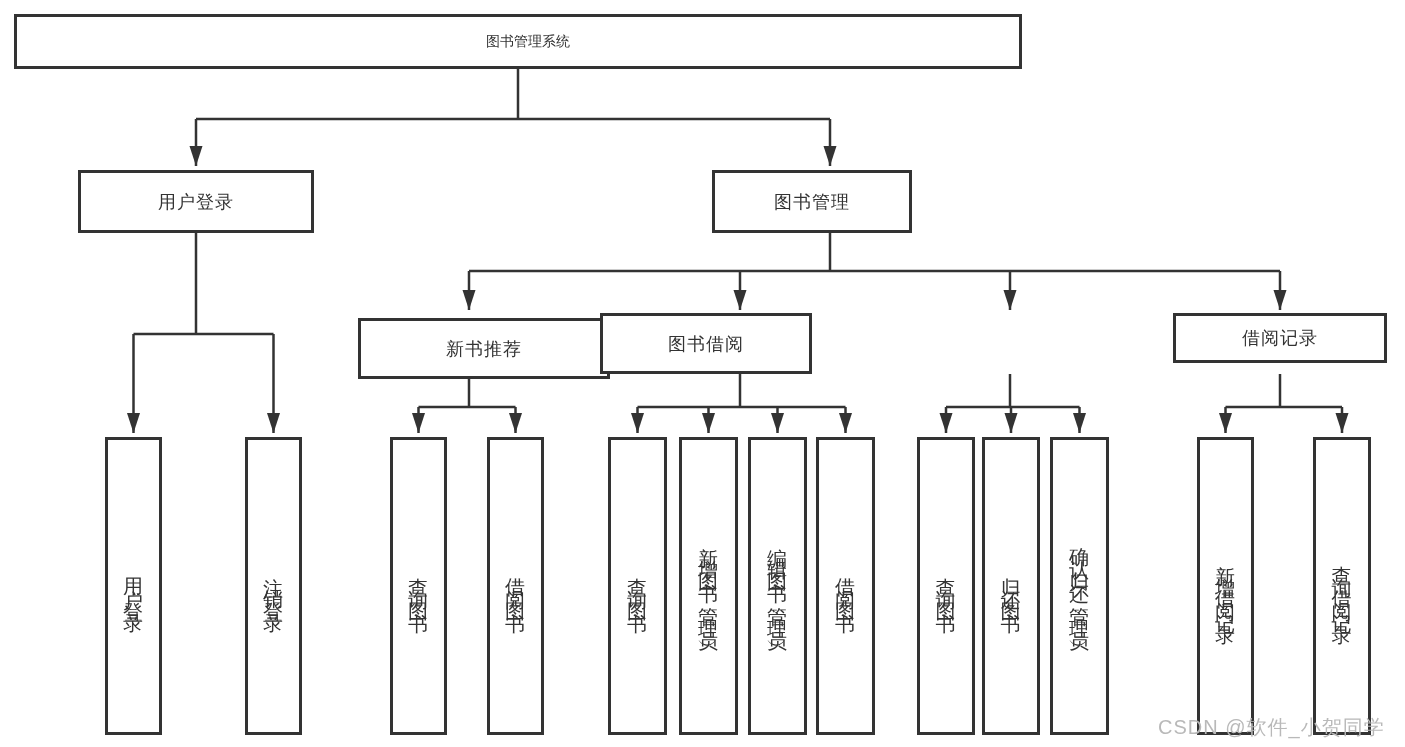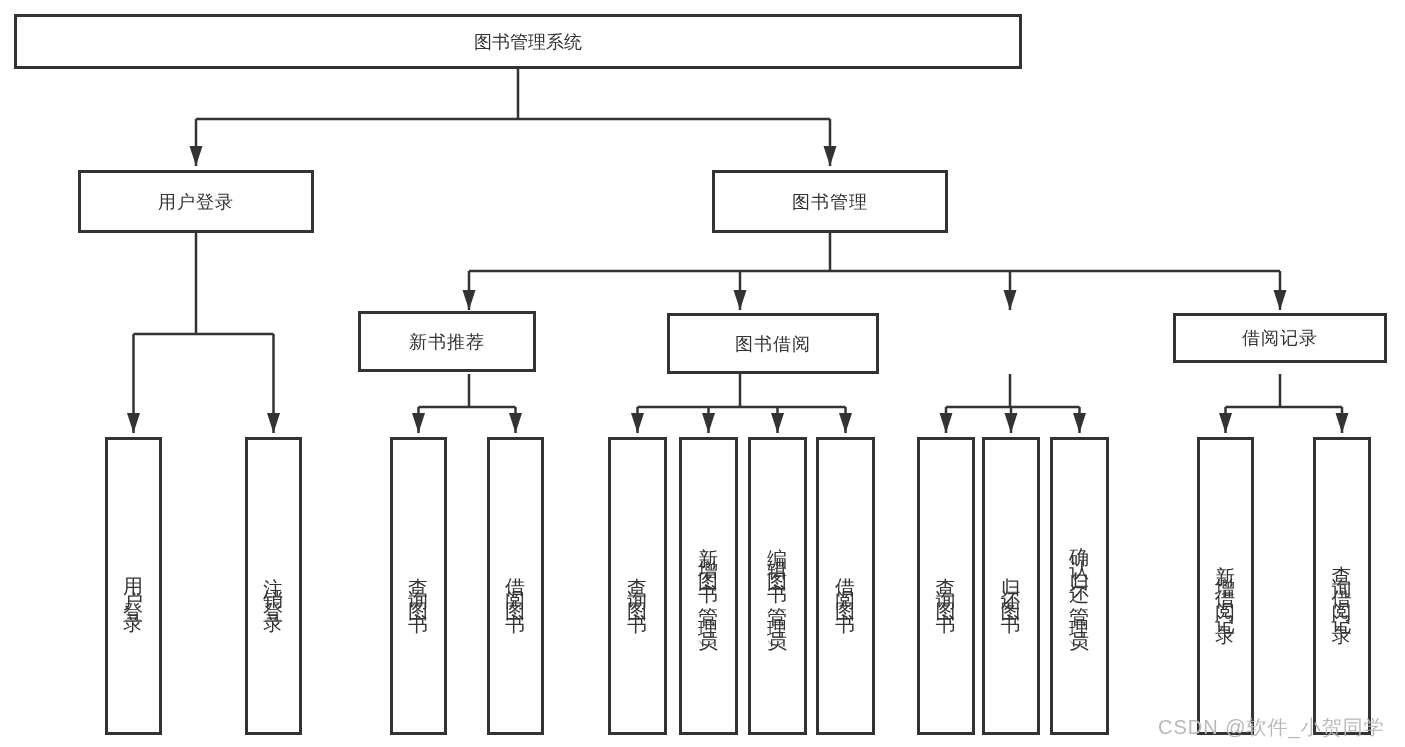--- a/index.html
+++ b/index.html
@@ -27,21 +27,21 @@
     box-sizing: border-box;
     border: 3px solid #333333;
     background: #ffffff;
     color: #333333;
     display: flex;
     align-items: center;
     justify-content: center;
     z-index: 2;
   }
   .hnode { font-size: 18px; letter-spacing: 1px; }
-  .root  { font-size: 18px; padding-left: 20px; }
+  .root  { font-size: 14px; padding-left: 20px; }
   .leaf  { z-index: 2; }
   .leaf .vtext {
     writing-mode: vertical-rl;
     text-orientation: mixed;
     font-size: 20px;
     letter-spacing: 12px;
     line-height: 1;
     color: #333333;
   }
   .watermark {
@@ -115,28 +115,28 @@
     </g>
   </svg>
 
   <div class="node root" style="left:14px; top:14px; width:1008px; height:55px;">
     <span>图书管理系统</span>
   </div>
 
   <div class="node hnode" style="left:78px; top:170px; width:236px; height:63px;">
     <span>用户登录</span>
   </div>
-  <div class="node hnode" style="left:712px; top:170px; width:236px; height:63px;">
+  <div class="node hnode" style="left:712px; top:170px; width:200px; height:63px;">
     <span>图书管理</span>
   </div>
 
-  <div class="node hnode" style="left:358px; top:311px; width:178px; height:61px;text-align:right;">
+  <div class="node hnode" style="left:358px; top:318px; width:252px; height:61px;text-align:right;">
     <span>新书推荐</span>
   </div>
-  <div class="node hnode" style="left:667px; top:313px; width:212px; height:61px;">
+  <div class="node hnode" style="left:600px; top:313px; width:212px; height:61px;">
     <span>图书借阅</span>
   </div>
   <div class="node hnode" style="left:1173px; top:313px; width:214px; height:50px;">
     <span>借阅记录</span>
   </div>
 
   <div class="node leaf" style="left:105px; top:437px; width:57px; height:298px;">
     <span class="vtext">用户登录</span>
   </div>
   <div class="node leaf" style="left:245px; top:437px; width:57px; height:298px;">

